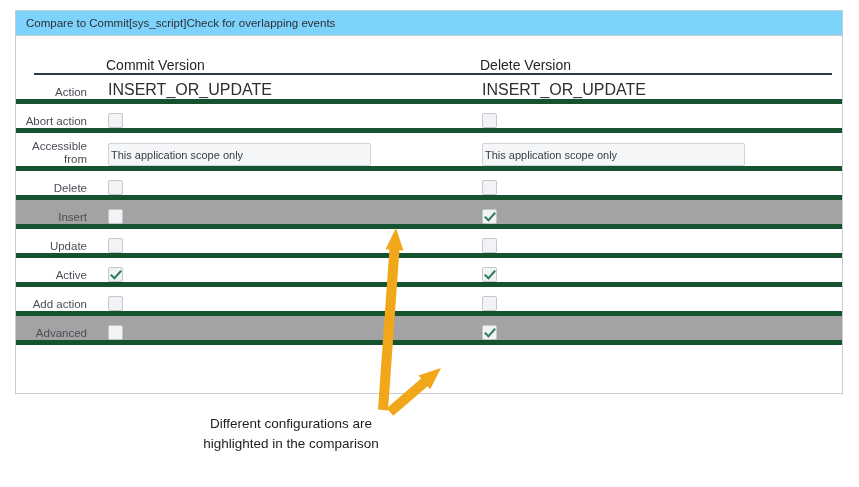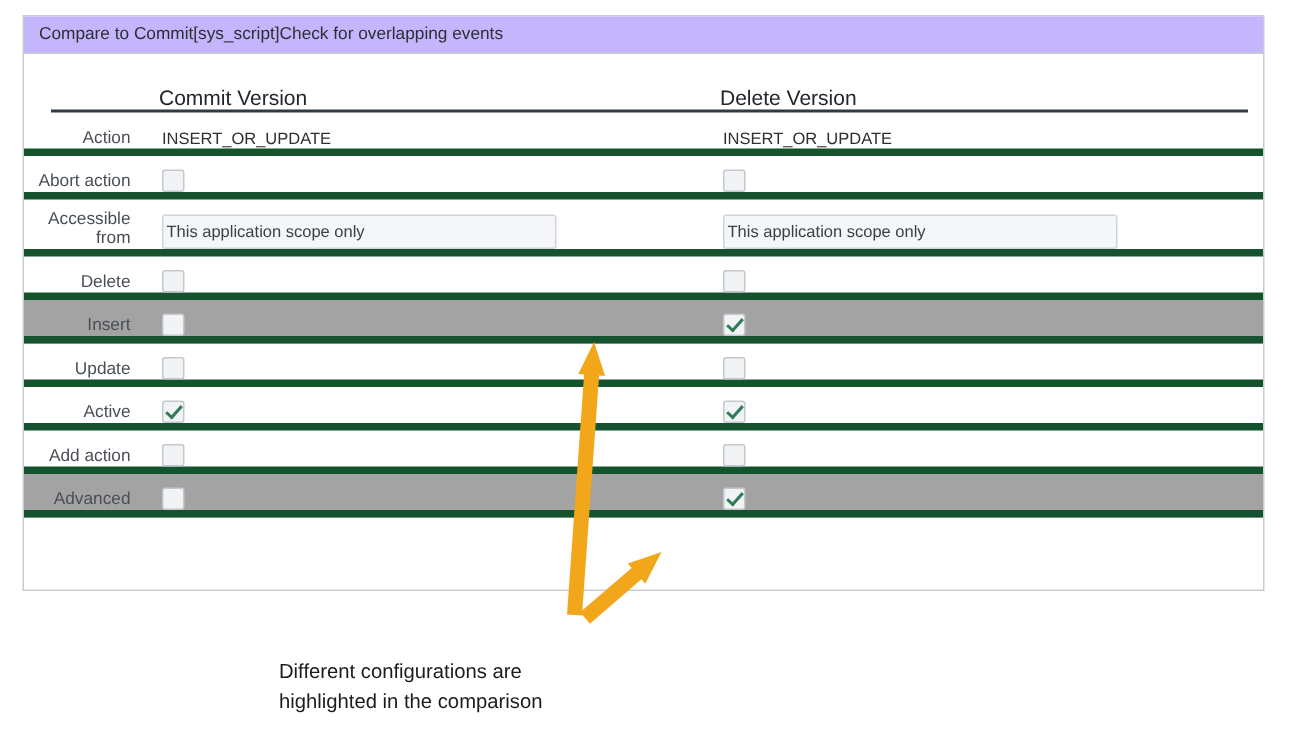--- a/index.html
+++ b/index.html
@@ -22,21 +22,21 @@
     top: 10px;
     width: 828px;
     height: 384px;
     background: #ffffff;
     border: 1px solid #c9ccd1;
     box-sizing: border-box;
   }
 
   .panel-header {
     height: 24px;
-    background: #c4b5fd;
+    background: #7dd3fc;
     border-bottom: 1px solid #c9ccd1;
     display: flex;
     align-items: center;
     padding: 12px 10px;
     box-sizing: border-box;
   }
   .panel-header-title {
     font-size: 11.5px;
     color: #2d2f33;
     white-space: nowrap;
@@ -90,21 +90,21 @@
   }
   .cell-value {
     width: 374px;
     flex: 0 0 374px;
     padding-left: 12px;
     box-sizing: border-box;
     display: flex;
     align-items: center;
   }
   .plain-text {
-    font-size: 11px;
+    font-size: 16px;
     color: #2d2f33;
   }
 
   
   .cbox {
     width: 15px;
     height: 15px;
     border: 1px solid #c4c8ce;
     background: #f1f3f5;
     border-radius: 2px;
@@ -138,24 +138,24 @@
     color: #394049;
     box-sizing: border-box;
   }
 
   
   .annotation {
     position: absolute;
     left: 186px;
     top: 414px;
     width: 210px;
+    text-align: center;
     font-size: 13.5px;
     color: #1c1c1c;
     line-height: 1.45;
-    margin-top: 24px;
   }
   .arrows {
     position: absolute;
     left: 0;
     top: 0;
     width: 859px;
     height: 487px;
     pointer-events: none;
   }
 </style>

